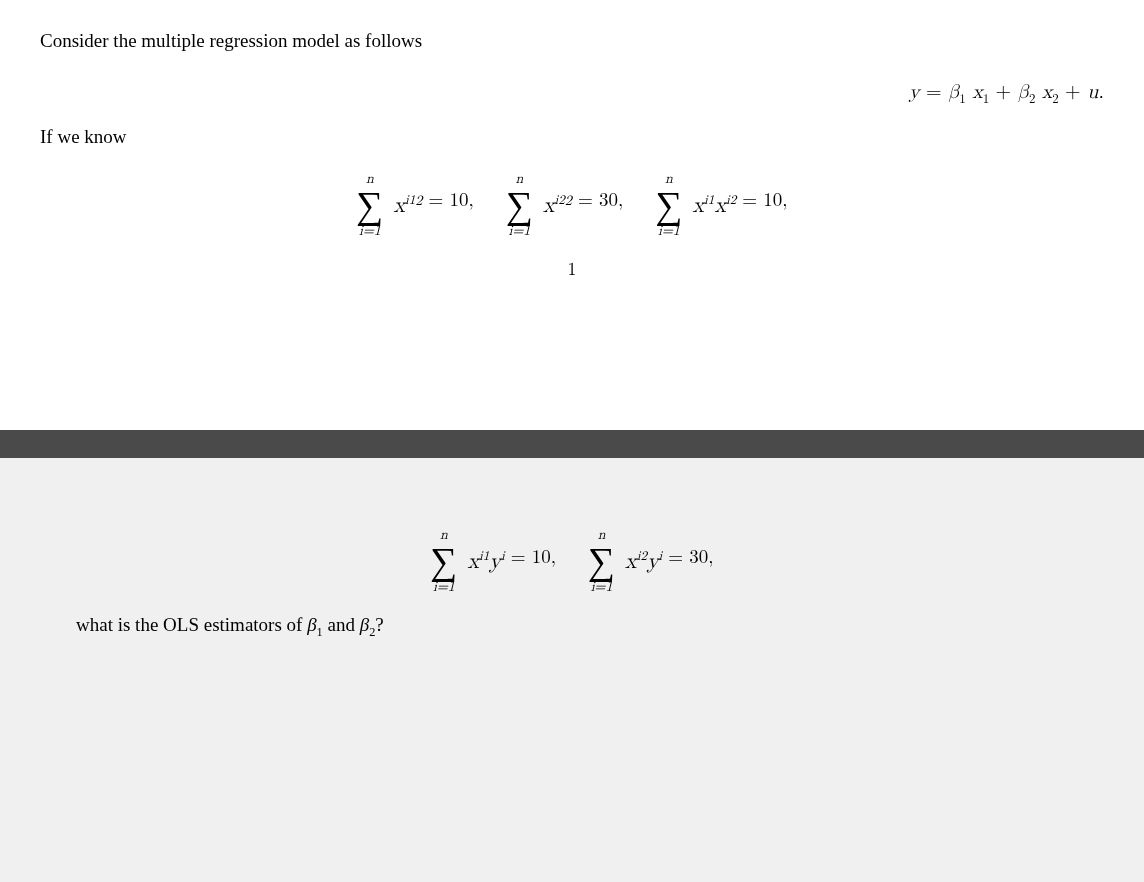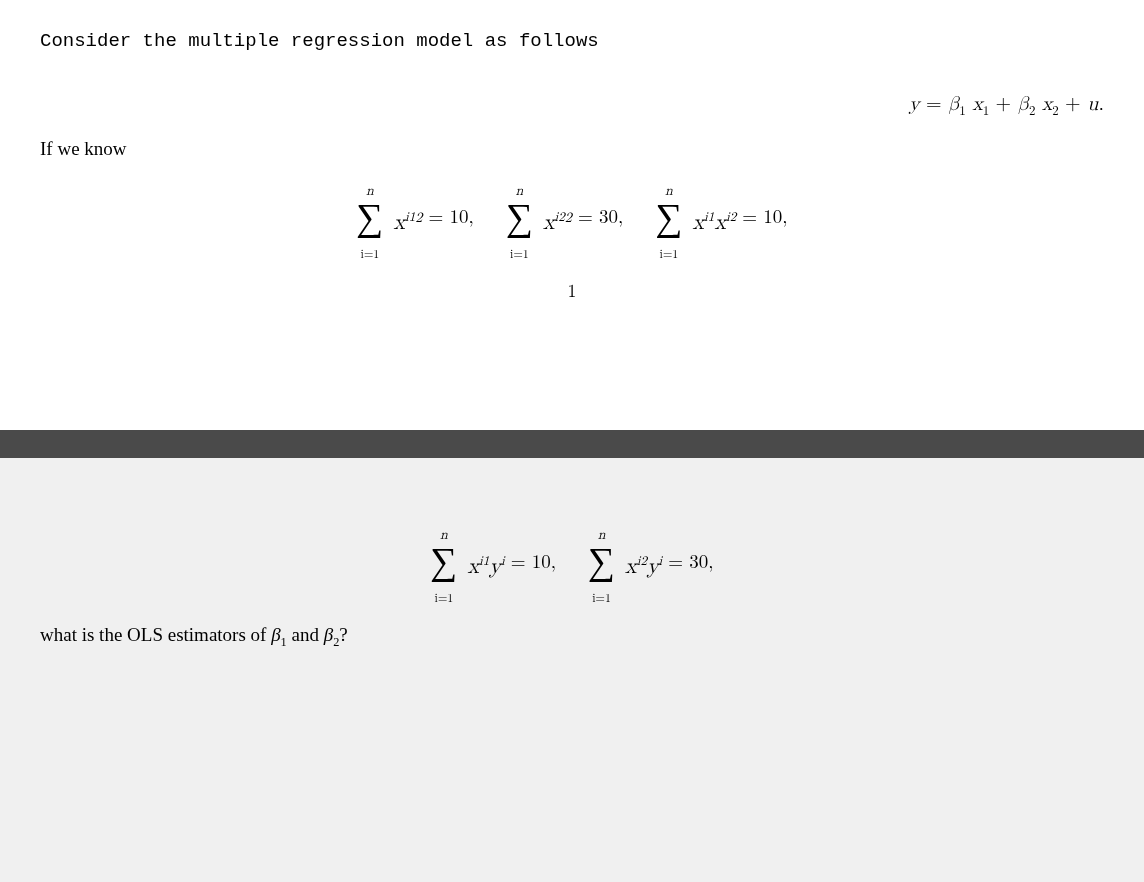--- a/index.html
+++ b/index.html
@@ -30,22 +30,22 @@
     }
 
     .divider {
       width: 100%;
       height: 28px;
       background: #4a4a4a;
     }
 
     .intro-text {
       font-size: 19px;
-      margin-bottom: 40px;
-      font-family: Liberation Mono, monospace;
+      margin-bottom: 28px;
+      font-family: Liberation Serif, serif;
     }
 
     .if-we-know {
       font-size: 19px;
       margin-bottom: 24px;
       font-family: Georgia, 'Times New Roman', serif;
     }
 
     .math-block {
       text-align: right;
@@ -81,23 +81,24 @@
     }
 
     .sigma-upper {
       font-size: 14px;
       font-style: italic;
       line-height: 1;
       margin-bottom: 0px;
     }
 
     .sigma-lower {
-      font-size: 12px;
+      font-size: 14px;
+      font-style: italic;
       line-height: 1;
-      margin-top: 12px;
+      margin-top: 0px;
     }
 
     .sum-expr {
       font-size: 22px;
       font-style: italic;
       margin-left: 4px;
       display: flex;
       align-items: flex-start;
     }
 
@@ -119,20 +120,21 @@
       justify-content: center;
       align-items: flex-end;
       gap: 32px;
       margin: 30px 0 20px 0;
     }
 
     .question-text {
       font-size: 19px;
       margin-top: 8px;
       font-family: Georgia, 'Times New Roman', serif;
+      margin-left: 36px;
     }
 
     sup {
       font-size: 0.65em;
       vertical-align: super;
     }
 
     sub {
       font-size: 0.65em;
       vertical-align: sub;

